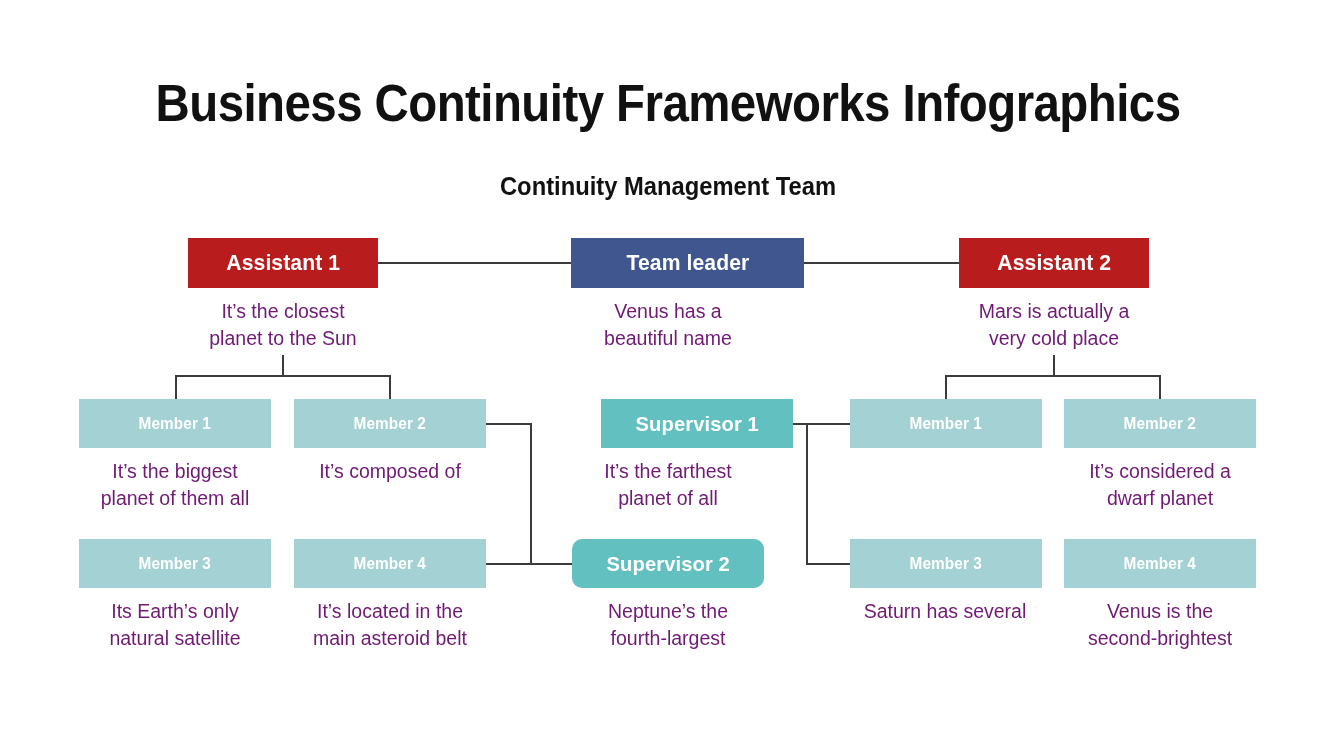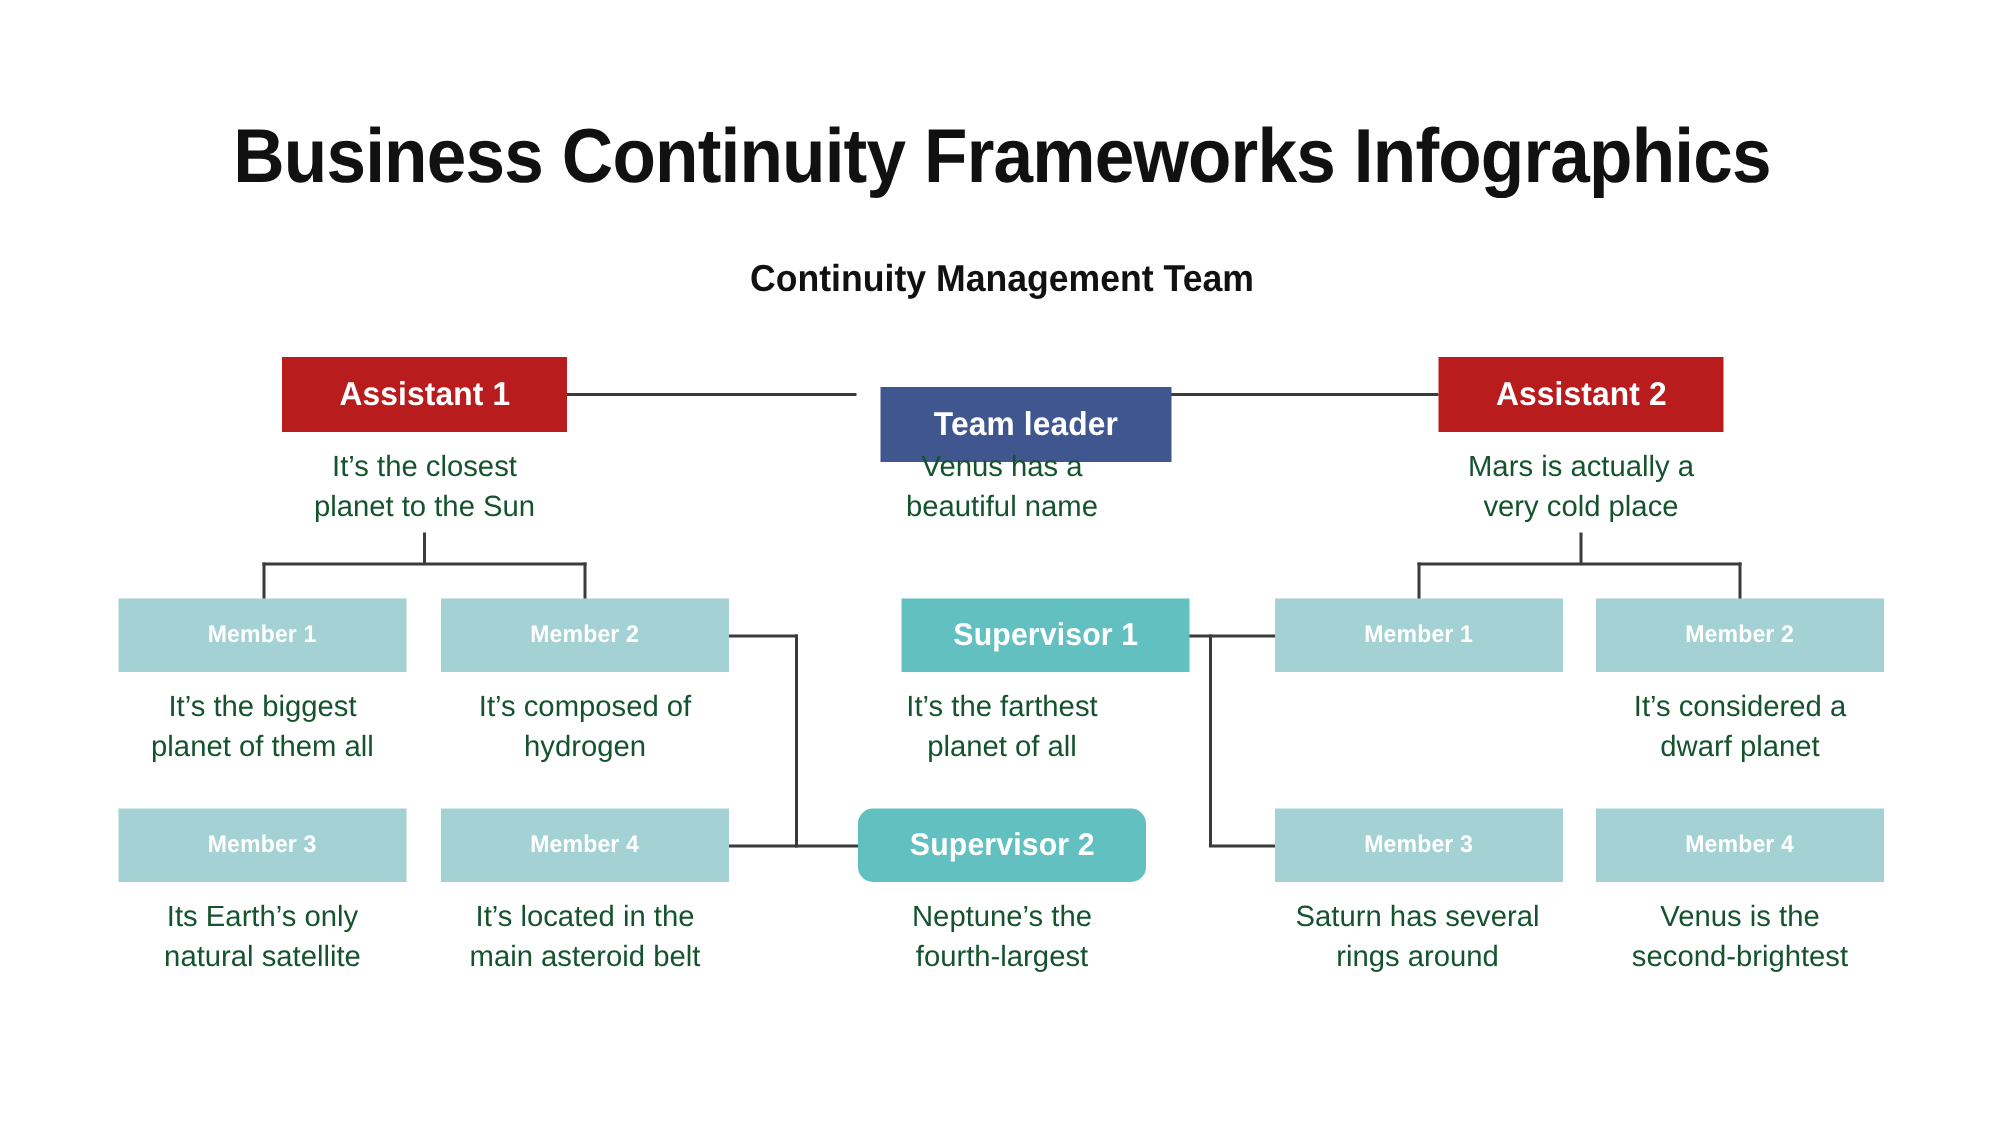--- a/index.html
+++ b/index.html
@@ -82,21 +82,21 @@
   .node.super  { background: #62c0c1; font-size: 21px; }
   .node.member { background: #a4d2d4; font-size: 16px; }
 
   
   .caption {
     position: absolute;
     box-sizing: border-box;
     text-align: center;
     font-size: 19.5px;
     line-height: 1.36;
-    color: #14532d;
+    color: #701a75;
     font-family: "Liberation Sans", sans-serif;
   }
 </style>
 </head>
 <body>
 
 <div id="stage">
 
   <div class="page-title">Business Continuity Frameworks Infographics</div>
   <div class="section-title">Continuity Management Team</div>
@@ -124,21 +124,21 @@
   <div class="line h" style="left:806px; top:563px; width:44px;"></div>
 
   <div class="node assist" style="left:188px; top:238px; width:190px; height:50px;">
     <span class="node-label">Assistant 1</span>
   </div>
   <div class="caption" style="left:160px; top:298px; width:246px;">
     <div>It’s the closest</div>
     <div>planet to the Sun</div>
   </div>
 
-  <div class="node lead" style="left:587px; top:238px; width:194px; height:50px;margin-top:20px;">
+  <div class="node lead" style="left:571px; top:238px; width:233px; height:50px;">
     <span class="node-label">Team leader</span>
   </div>
   <div class="caption" style="left:545px; top:298px; width:246px;">
     <div>Venus has a</div>
     <div>beautiful name</div>
   </div>
 
   <div class="node assist" style="left:959px; top:238px; width:190px; height:50px;">
     <span class="node-label">Assistant 2</span>
   </div>
@@ -153,21 +153,20 @@
   <div class="caption" style="left:52px; top:458px; width:246px;">
     <div>It’s the biggest</div>
     <div>planet of them all</div>
   </div>
 
   <div class="node member" style="left:294px; top:399px; width:192px; height:49px;">
     <span class="node-label">Member 2</span>
   </div>
   <div class="caption" style="left:267px; top:458px; width:246px;">
     <div>It’s composed of</div>
-    <div>hydrogen</div>
   </div>
 
   <div class="node super" style="left:572px; top:399px; width:192px; height:49px;margin-left:29px;">
     <span class="node-label">Supervisor 1</span>
   </div>
   <div class="caption" style="left:545px; top:458px; width:246px;">
     <div>It’s the farthest</div>
     <div>planet of all</div>
   </div>
 
@@ -205,21 +204,20 @@
   <div class="caption" style="left:545px; top:598px; width:246px;">
     <div>Neptune’s the</div>
     <div>fourth-largest</div>
   </div>
 
   <div class="node member" style="left:850px; top:539px; width:192px; height:49px;">
     <span class="node-label">Member 3</span>
   </div>
   <div class="caption" style="left:822px; top:598px; width:246px;">
     <div>Saturn has several</div>
-    <div>rings around</div>
   </div>
 
   <div class="node member" style="left:1064px; top:539px; width:192px; height:49px;">
     <span class="node-label">Member 4</span>
   </div>
   <div class="caption" style="left:1037px; top:598px; width:246px;">
     <div>Venus is the</div>
     <div>second-brightest</div>
   </div>
 

